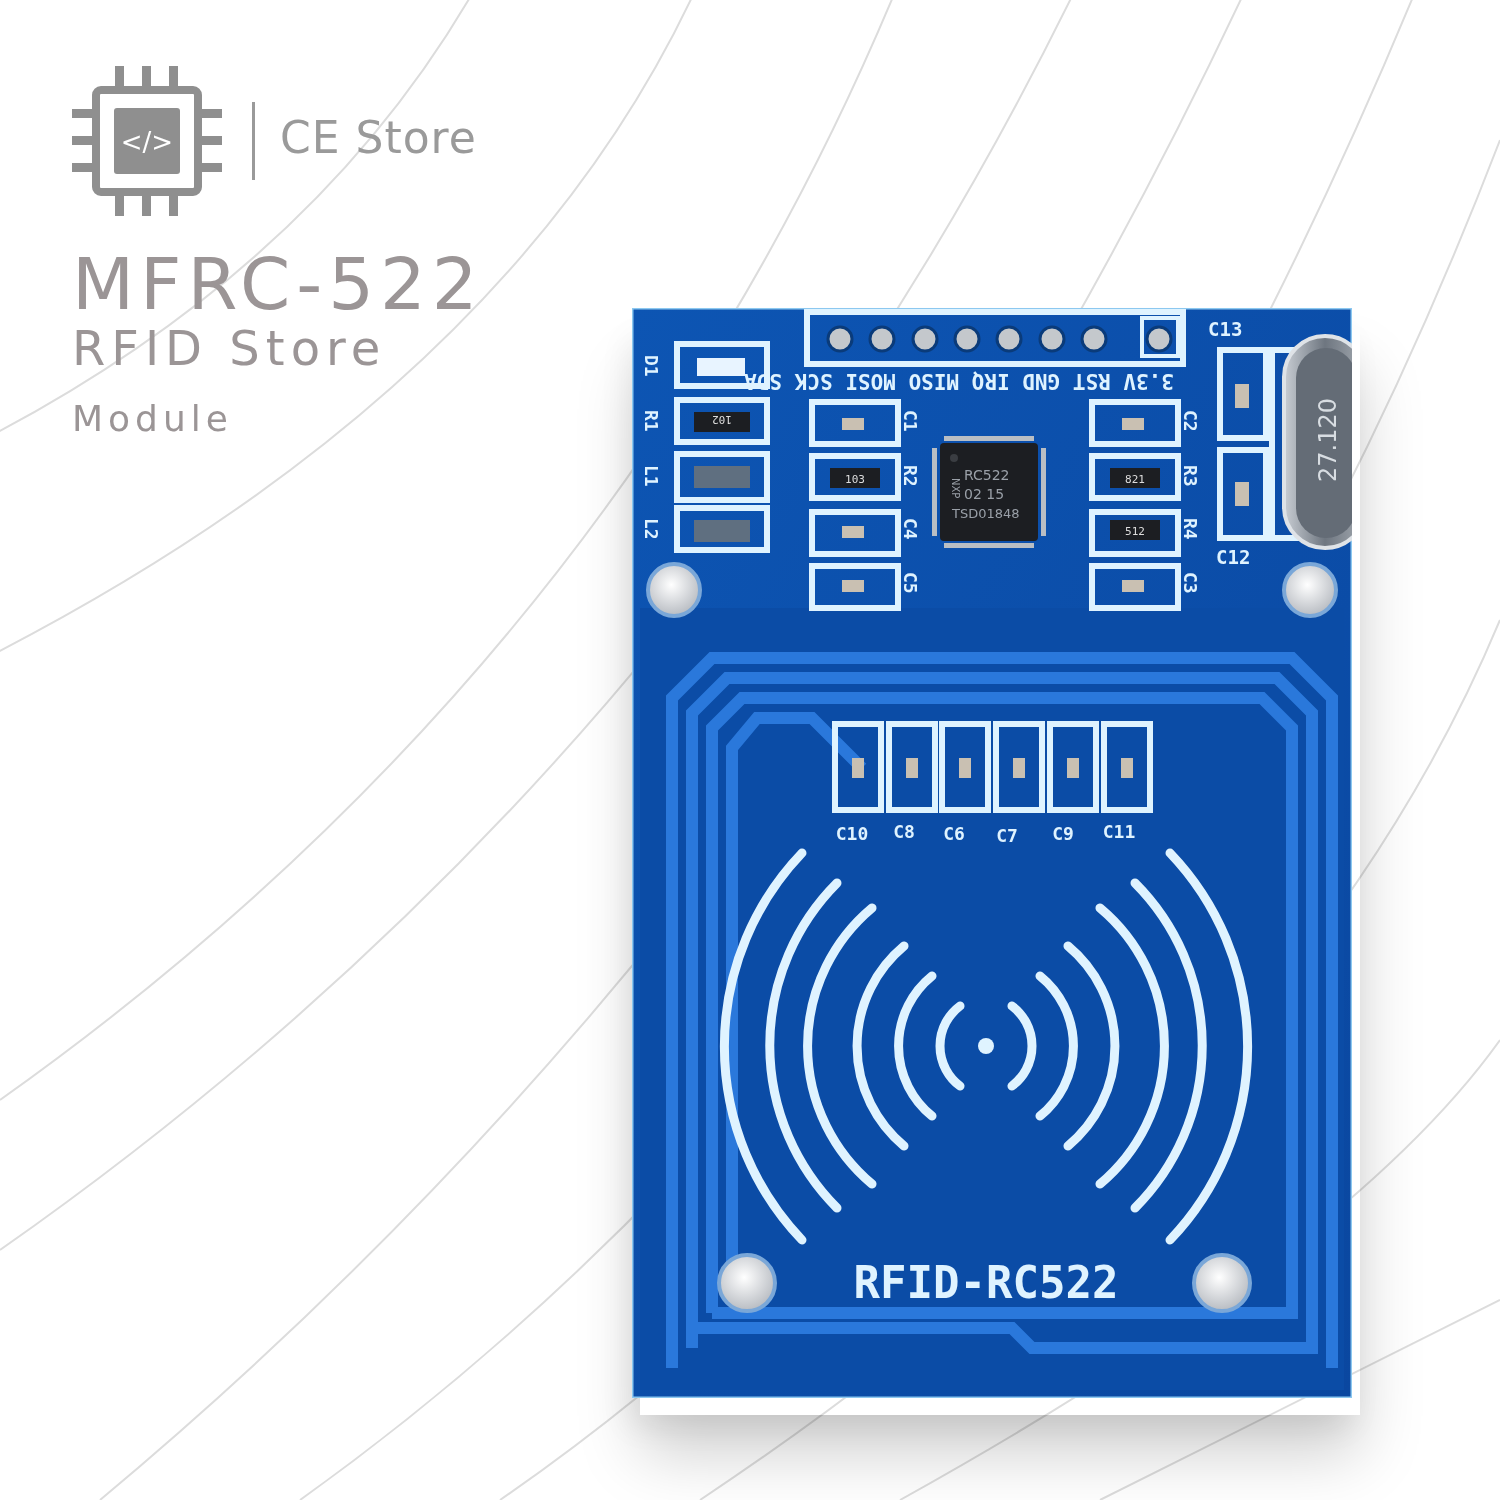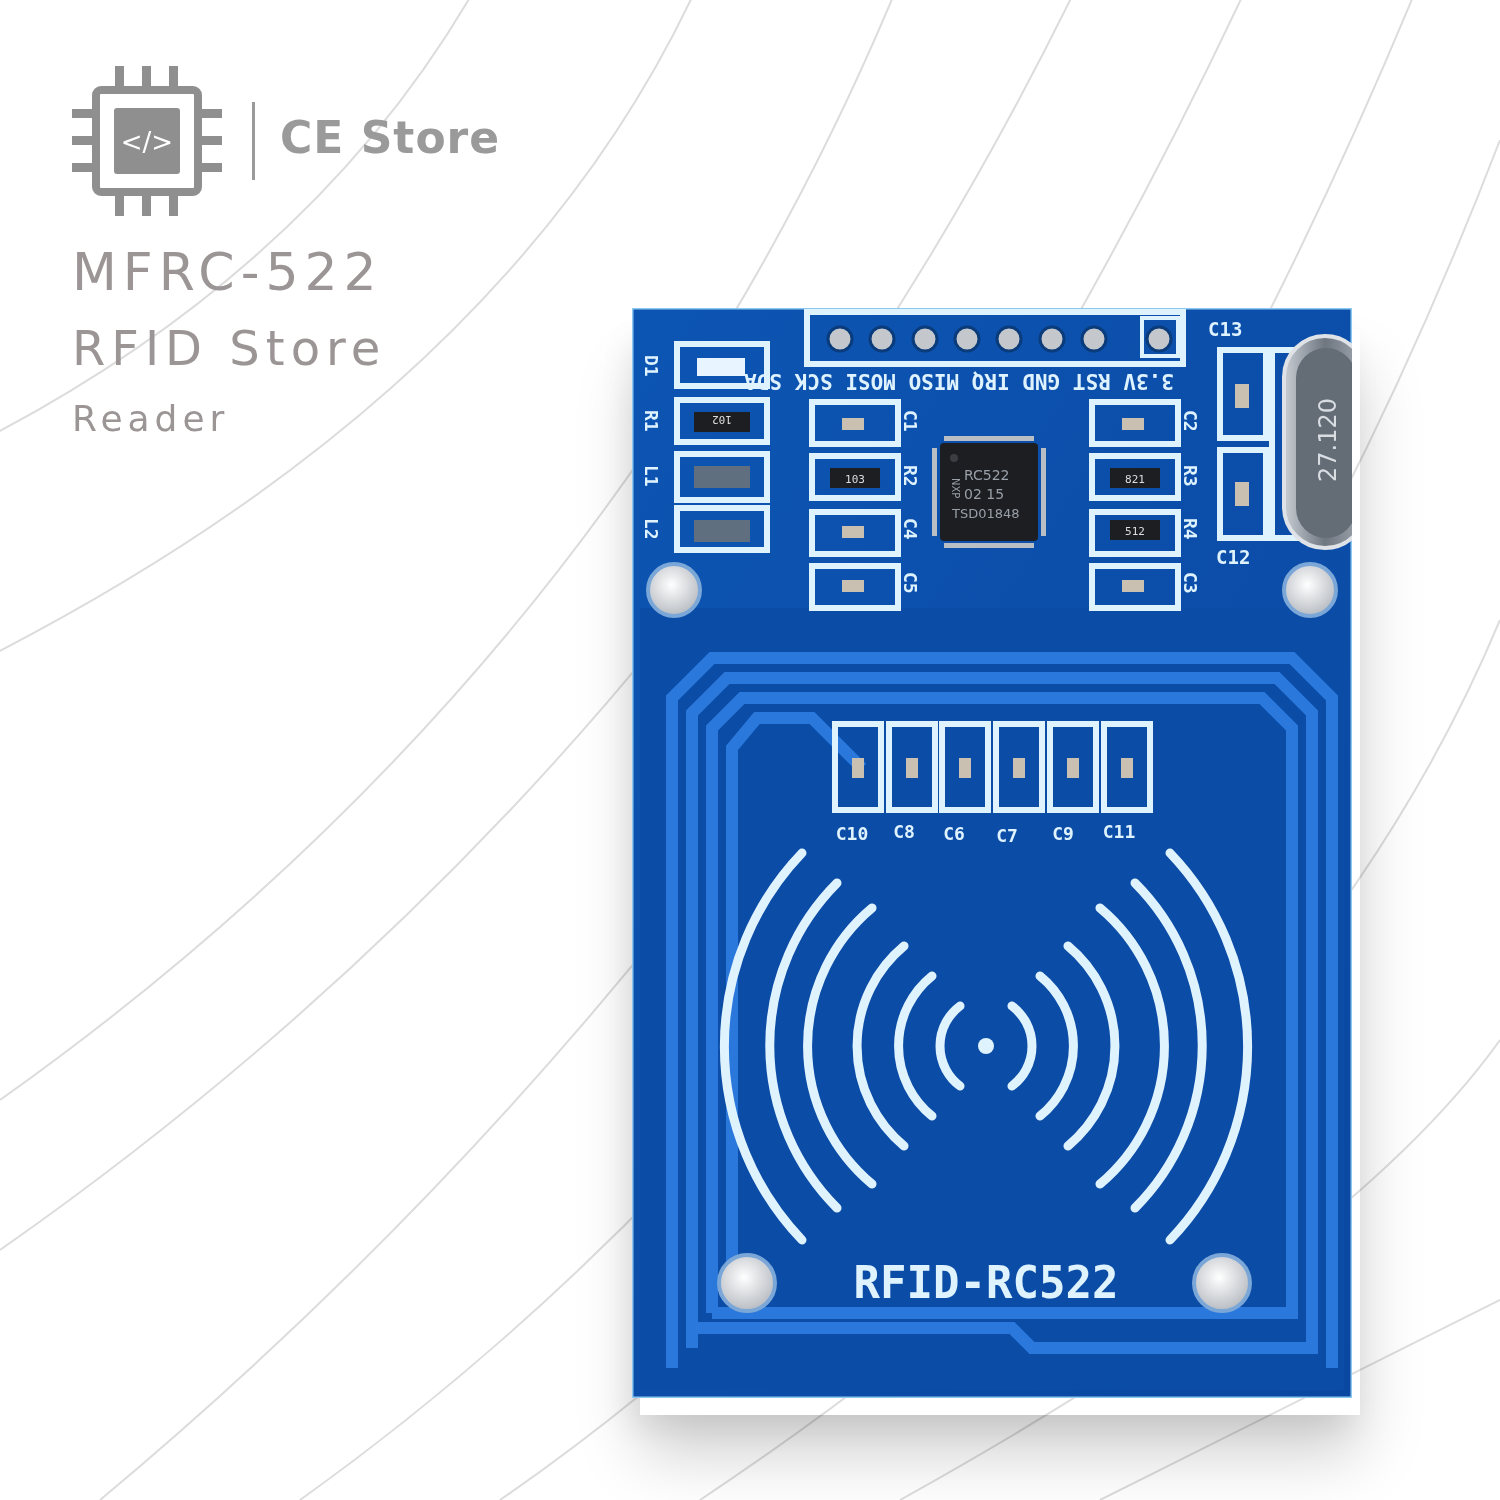--- a/index.html
+++ b/index.html
@@ -9,27 +9,27 @@
     font-family: "DejaVu Sans", sans-serif;
   }
   #bg-arcs { position: absolute; left: 0; top: 0; width: 1500px; height: 1500px; }
 
   
   .logo { position: absolute; left: 72px; top: 66px; width: 150px; height: 150px; }
   .logo-divider { position: absolute; left: 252px; top: 102px; width: 3px; height: 78px; background: #9a9a9a; }
   .brand-name {
     position: absolute; left: 280px; top: 112px;
     font-family: "DejaVu Sans", sans-serif; font-size: 44px; color: #9a9a9a;
-    letter-spacing: 1px; font-weight: 700;
+    letter-spacing: 1px; font-weight: 400;
   }
   .title-line {
     position: absolute; left: 72px; color: #9b9596;
     font-family: "DejaVu Sans", sans-serif; letter-spacing: 6px;
   }
-  .title-1 { top: 242px; font-size: 52px; }
+  .title-1 { top: 242px; font-size: 72px; }
   .title-2 { top: 320px; font-size: 48px; }
   .title-3 { top: 398px; font-size: 36px; letter-spacing: 5px; }
 
   
   .board-shadow {
     position: absolute; left: 640px; top: 330px; width: 720px; height: 1085px;
     box-shadow: 0 40px 60px rgba(0,0,0,0.18), -10px 10px 30px rgba(0,0,0,0.08);
   }
   #board { position: absolute; left: 632px; top: 308px; width: 720px; height: 1090px; }
   .silk { fill: #dff3ff; font-family: "DejaVu Sans Mono", monospace; font-weight: bold; }
@@ -69,21 +69,21 @@
   </g>
   <rect x="24" y="24" width="102" height="102" rx="5" fill="none" stroke="#8f8f8f" stroke-width="8"></rect>
   <rect x="42" y="42" width="66" height="66" rx="3" fill="#8f8f8f"></rect>
   <text x="75" y="85" text-anchor="middle" fill="#ffffff" font-family="DejaVu Sans, sans-serif" font-size="26">&lt;/&gt;</text>
 </svg>
 <div class="logo-divider"></div>
 <div class="brand-name">CE Store</div>
 
 <div class="title-line title-1">MFRC-522</div>
 <div class="title-line title-2">RFID Store</div>
-<div class="title-line title-3">Reader</div>
+<div class="title-line title-3">Module</div>
 
 <div class="board-shadow"></div>
 <svg id="board" viewBox="0 0 720 1090">
   <defs>
     <linearGradient id="pcb" x1="0" y1="0" x2="1" y2="1">
       <stop offset="0" stop-color="#0d55b3"></stop>
       <stop offset="1" stop-color="#0a47a0"></stop>
     </linearGradient>
     <radialGradient id="hole" cx="0.45" cy="0.4" r="0.6">
       <stop offset="0" stop-color="#ffffff"></stop>

